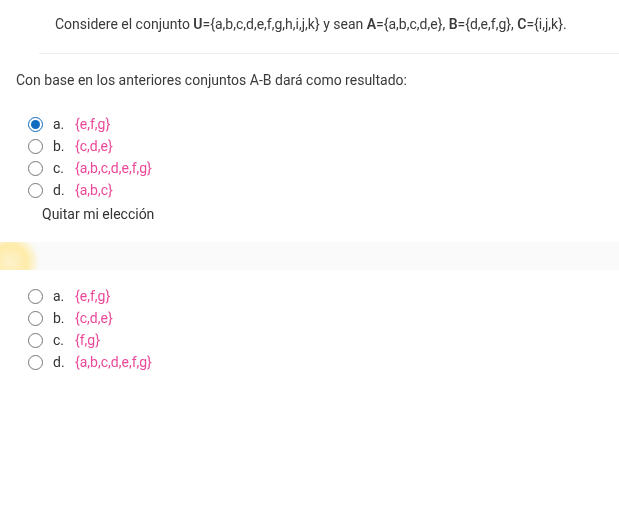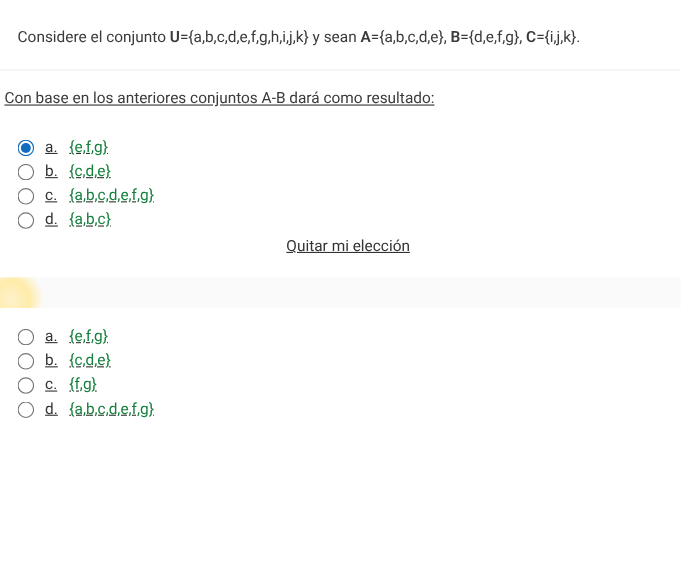--- a/index.html
+++ b/index.html
@@ -8,33 +8,33 @@
       padding: 0;
     }
     body {
       font-family: -apple-system, BlinkMacSystemFont, "Segoe UI", Roboto, Arial, sans-serif;
       font-size: 14px;
       color: #333;
       background: #fff;
       width: 619px;
     }
     .question-header {
-      padding: 24px 16px 18px 16px;
+      padding: 14px 16px 18px 16px;
       border-bottom: 1px solid #eee;
+      margin-left: 39px;
     }
     .question-header .text {
       line-height: 1.5;
       color: #3a3a3a;
     }
     .bold {
       font-weight: 600;
     }
     .question-block {
-      padding: 18px 16px 20px 4px;
-      text-decoration: underline;
+      padding: 18px 16px 20px 16px;
     }
     .question-prompt {
       font-size: 14px;
       color: #3a3a3a;
       margin-bottom: 28px;
     }
     .options {
       padding-left: 12px;
     }
     .option-row {
@@ -47,29 +47,28 @@
       height: 15px;
       accent-color: #0f6cbf;
       margin-right: 10px;
       cursor: pointer;
     }
     .option-letter {
       width: 22px;
       color: #333;
     }
     .option-text {
-      color: #15803d;
+      color: #ec4899;
       text-align: center;
     }
     .clear-choice {
       margin-top: 8px;
       margin-left: 14px;
       color: #333;
       cursor: pointer;
-      text-align: center;
     }
     .divider {
       height: 28px;
       background: #fafafa;
       position: relative;
       overflow: hidden;
     }
     .divider::before {
       content: "";
       position: absolute;

